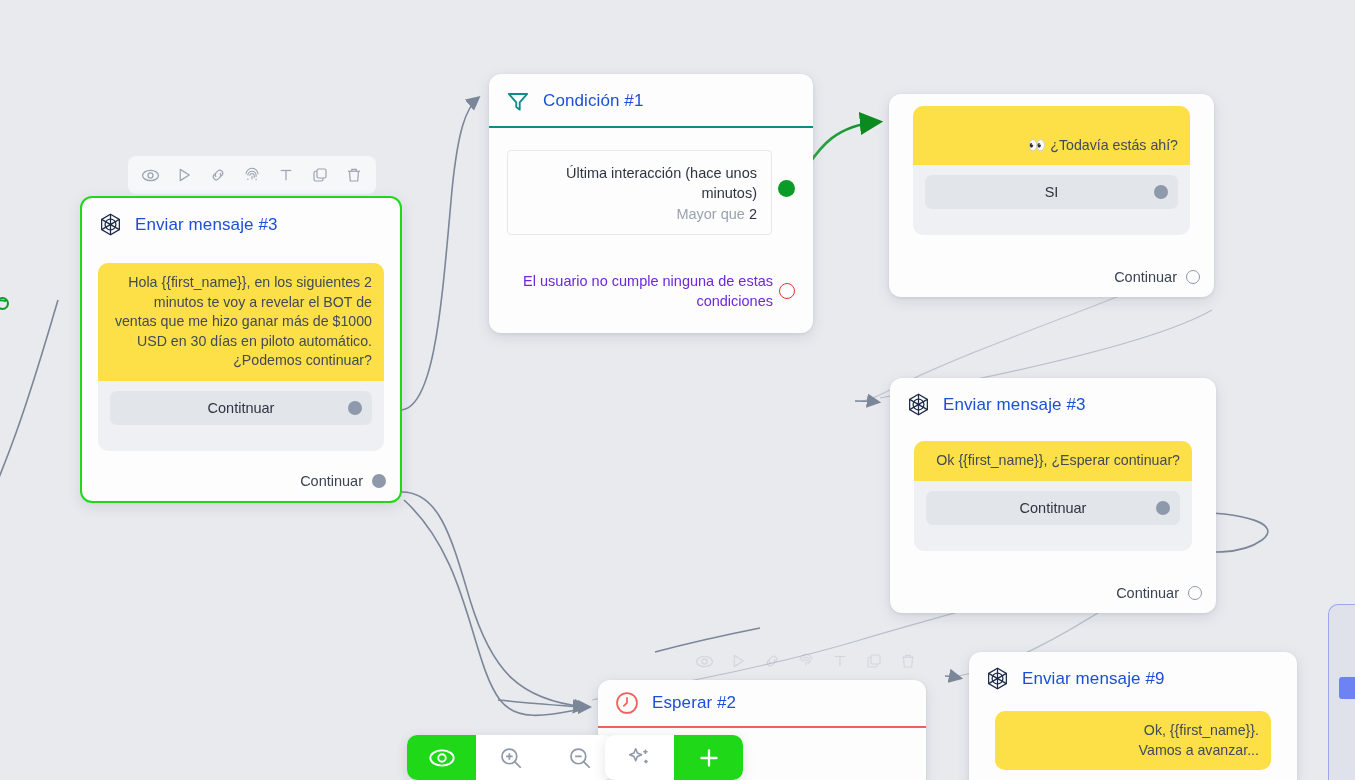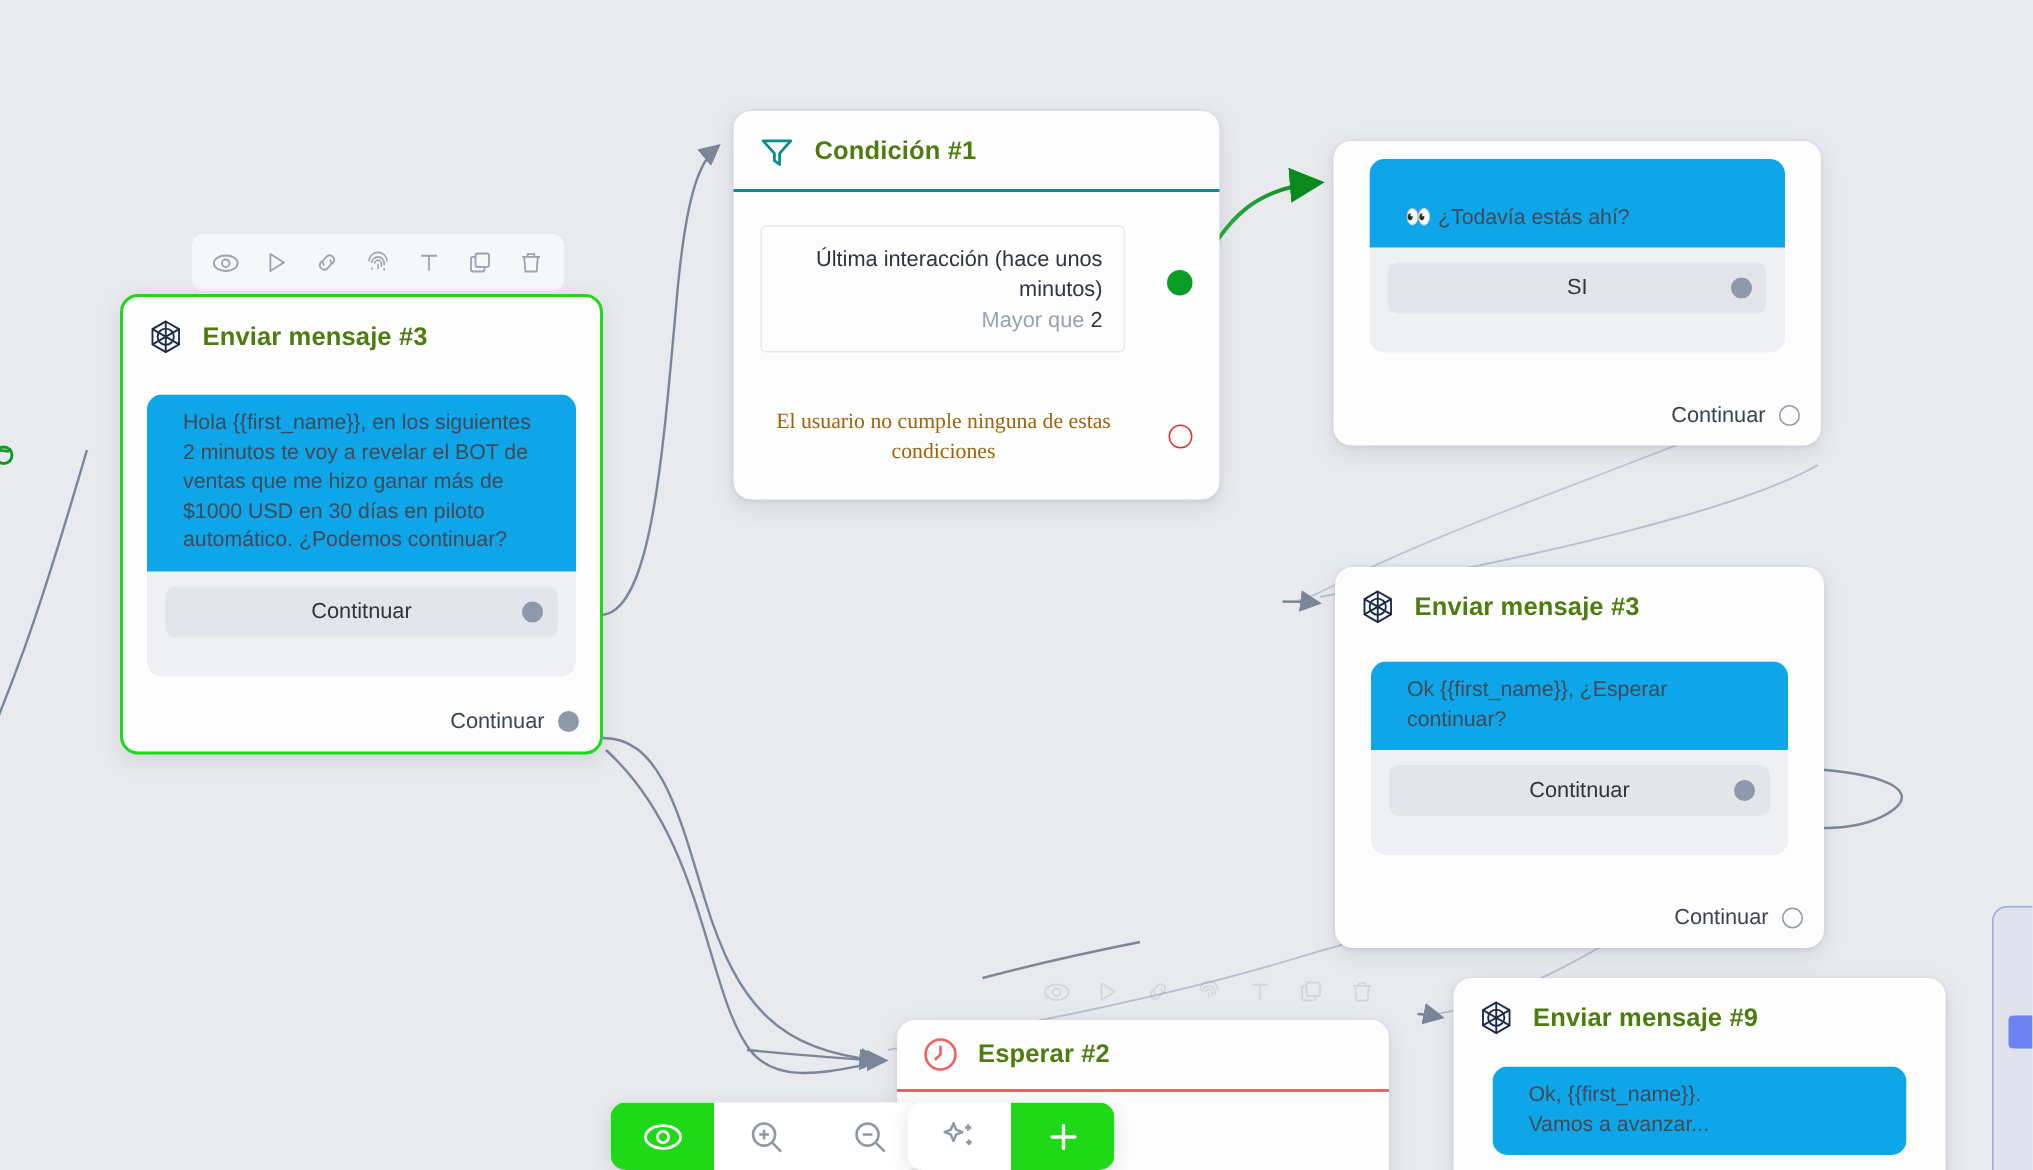--- a/index.html
+++ b/index.html
@@ -26,42 +26,43 @@
   }
   .node.selected {
     border: 2px solid #1fd919;
     box-shadow: 0 4px 14px rgba(60,70,90,.13);
   }
   .node-head {
     display: flex; align-items: center; gap: 12px;
     padding: 14px 16px 12px 16px;
   }
   .node-title {
-    font-size: 17px; font-weight: bold; color: #4d7c0f;
+    font-size: 17px; font-weight: normal; color: #1d4ed8;
     letter-spacing: .1px;
   }
   .head-rule { height: 2px; width: 100%; }
   .node-body { padding: 14px 16px 12px 16px; }
 
   
   .icon { display: inline-flex; align-items: center; justify-content: center; }
 
   
   .msg-block {
     background: #eef0f3;
     border-radius: 10px;
     overflow: hidden;
   }
   .msg-text {
-    background: #0ea5e9;
+    background: #fde047;
     color: #424a57;
     font-size: 14.2px;
     line-height: 19.5px;
-    padding: 10px 24px;
+    padding: 10px 12px;
     white-space: pre-line;
+    text-align: right;
   }
   .msg-text .emoji { margin-right: 4px; }
   .btn-row { padding: 10px 12px 26px 12px; }
   .msg-btn {
     position: relative;
     background: #e2e5ea;
     border-radius: 7px;
     height: 34px;
     display: flex; align-items: center; justify-content: center;
     font-size: 14.5px; color: #2e3440; font-weight: normal;
@@ -87,23 +88,23 @@
     border: 1px solid #e6e8ec;
     border-radius: 4px;
     padding: 12px 14px 12px 14px;
     margin: 8px 0 0 0;
     text-align: right;
   }
   .cond-card-title { font-size: 14.5px; color: #2e3440; line-height: 20px; }
   .cond-card-sub { font-size: 14.5px; color: #9aa2b0; margin-top: 3px; }
   .cond-card-sub b { color: #2e3440; font-weight: normal; }
   .cond-row {
-    display: flex; align-items: center; justify-content: flex-end; gap: 28px;
-  }
-  .cond-row-text { font-size: 14.5px; color: #a16207; line-height: 20px; text-align: center; font-family: Liberation Serif, serif; }
+    display: flex; align-items: center; justify-content: flex-end; gap: 6px;
+  }
+  .cond-row-text { font-size: 14.5px; color: #6d28d9; line-height: 20px; text-align: right; }
   .dot-green { width: 17px; height: 17px; border-radius: 50%; background: #0a9c26; flex: none; }
   .circle-red { width: 16px; height: 16px; border-radius: 50%; border: 1.8px solid #e03434; background: transparent; flex: none; }
 
   
   .wait-rule { background: #f0605f; }
   .wait-body { padding: 16px 16px 18px 16px; font-size: 15px; color: #2e3440; }
 
   
   .node-toolbar {
     position: absolute;

